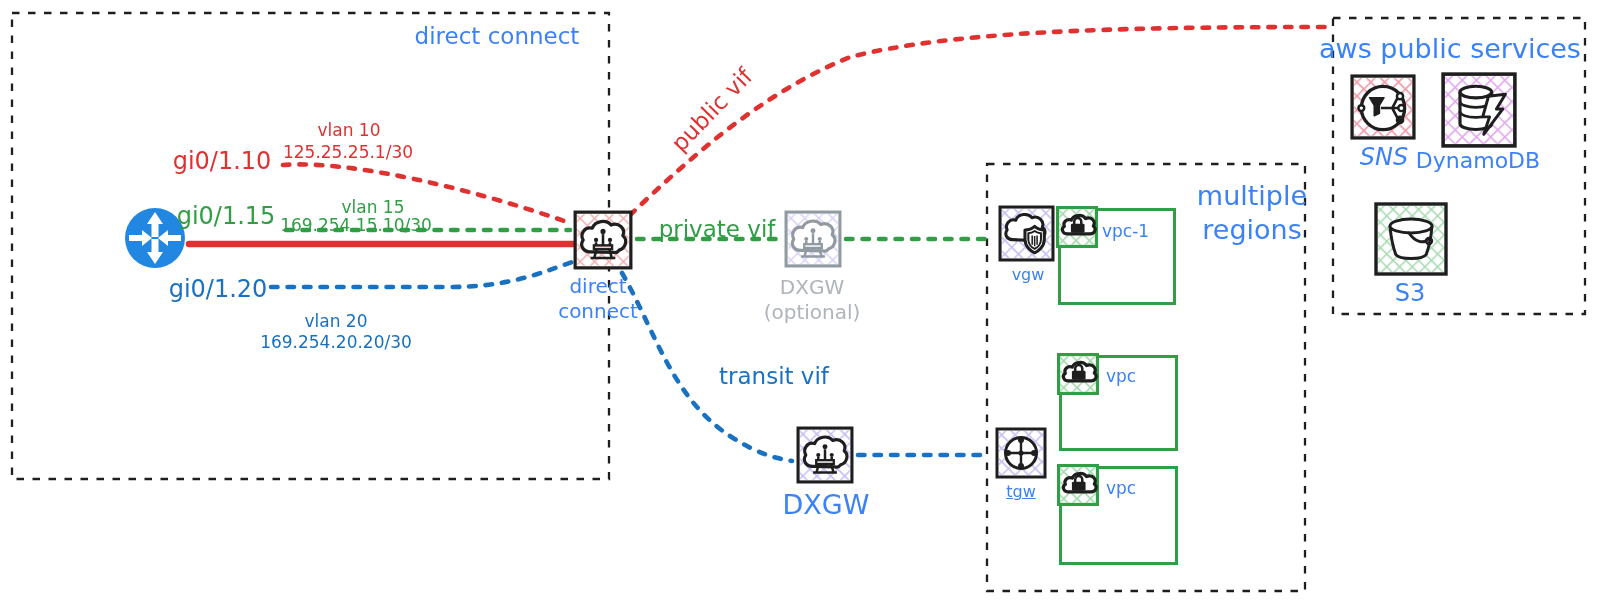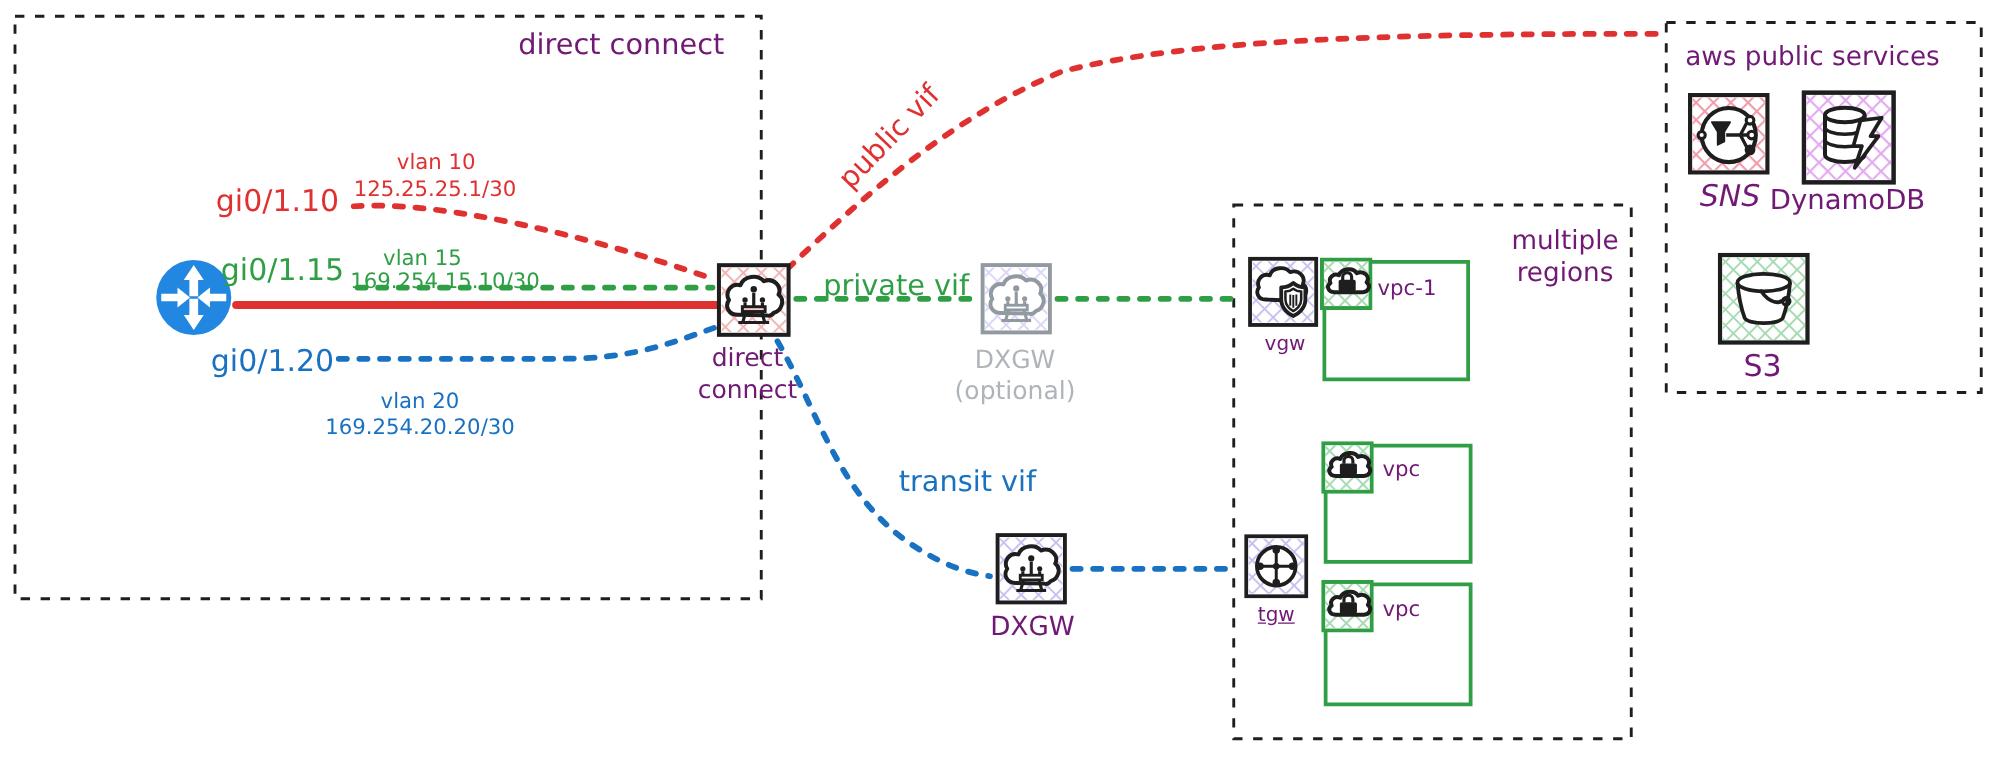--- a/index.html
+++ b/index.html
@@ -2,28 +2,28 @@
 <html><head>
 <meta charset="utf-8">
 <style>
   html,body{margin:0;padding:0;background:#ffffff;}
   .stage{
     position:relative;width:1600px;height:608px;background:#ffffff;overflow:hidden;
     font-family:"DejaVu Sans",sans-serif;color:#1e1e1e;
   }
   .stage svg{display:block;}
   .abs{position:absolute;}
-  .lbl{position:absolute;white-space:nowrap;line-height:1.25;color:#701a75;}
+  .lbl{position:absolute;white-space:nowrap;line-height:1.25;color:#3b82f6;}
   .ctr{transform:translateX(-50%);text-align:center;}
   .red{color:#e03131;}
   .green{color:#2f9e44;}
   .blue{color:#1971c2;}
   .muted{color:#aeb4ba;}
   .t23{font-size:23px;}
-  .t21{font-size:21px;}
+  .t21{font-size:27px;}
   .t20{font-size:20px;}
   .t18{font-size:24px;}
   .t17{font-size:17px;margin-top:12px;}
   .t16{font-size:16px;}
   .t13{font-size:17px;}
   .rot{transform:translate(-50%,-50%) rotate(-46deg);}
   .vpcbox{position:absolute;border:3px solid #2f9e44;background:#ffffff00;}
   .wire{fill:none;stroke-linecap:round;}
   .dot{stroke-width:4.6;stroke-dasharray:6.5 10;}
   .boxdash{fill:none;stroke:#1e1e1e;stroke-width:2.3;stroke-dasharray:7.5 8.5;}
@@ -233,35 +233,35 @@
 
   <div class="lbl ctr t23" style="left:497px;top:22px;">
     <div>direct connect</div>
   </div>
 
   <div class="lbl red t18 ctr" style="left:222px;top:146px;">gi0/1.10</div>
   <div class="lbl red t17 ctr" style="left:349px;top:108px;">vlan 10</div>
   <div class="lbl red t17 ctr" style="left:348px;top:130px;text-align:center;">125.25.25.1/30</div>
 
   <div class="lbl green t18 ctr" style="left:226px;top:201px;">gi0/1.15</div>
-  <div class="lbl green t17 ctr" style="left:338px;top:185px;">vlan 15</div>
+  <div class="lbl green t17 ctr" style="left:373px;top:185px;">vlan 15</div>
   <div class="lbl green t17 ctr" style="left:356px;top:203px;">169.254.15.10/30</div>
 
   <div class="lbl blue t18 ctr" style="left:218px;top:274px;">gi0/1.20</div>
   <div class="lbl blue t17 ctr" style="left:336px;top:299px;">vlan 20</div>
   <div class="lbl blue t17 ctr" style="left:336px;top:320px;">169.254.20.20/30</div>
 
   <div class="lbl ctr t20" style="left:598px;top:274px;">
     <div>direct</div>
     <div>connect</div>
   </div>
 
   <div class="lbl red t23 rot" style="left:712px;top:110px;">public vif</div>
   <div class="lbl green t23 ctr" style="left:717px;top:215px;">private vif</div>
-  <div class="lbl blue t23 ctr" style="left:774px;top:372px;">transit vif</div>
+  <div class="lbl blue t23 ctr" style="left:774px;top:362px;">transit vif</div>
 
   <div class="lbl ctr t20 muted" style="left:812px;top:275px;">
     <div>DXGW</div>
     <div>(optional)</div>
   </div>
 
   <div class="lbl ctr t21" style="left:826px;top:488px;">DXGW</div>
 
   <div class="lbl ctr t21" style="left:1252px;top:179px;">
     <div>multiple</div>

